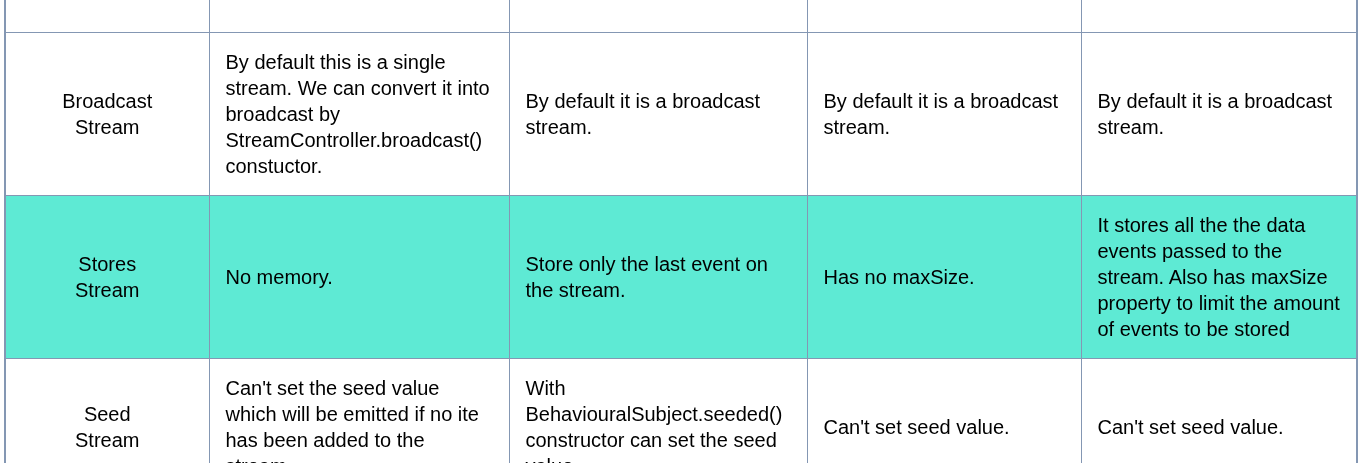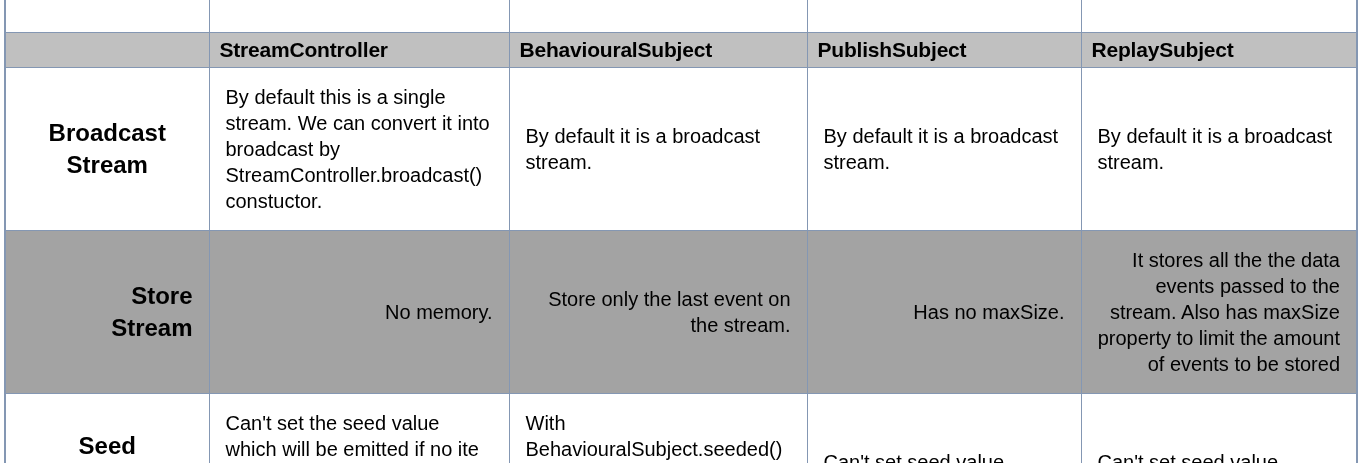--- a/index.html
+++ b/index.html
@@ -71,37 +71,37 @@
     white-space: nowrap;
     letter-spacing: -0.2px;
   }
   tr.head th.corner {
     padding: 0;
   }
 
   
   td.rowlabel {
     text-align: center;
-    font-size: 24px;
-    font-weight: bold;
+    font-size: 20px;
+    font-weight: normal;
     color: #000000;
     line-height: 1.32;
     padding: 4px 6px;
   }
 
   td.cell {
     font-size: 20px;
     color: #000000;
     line-height: 1.3;
     padding: 6px 8px 6px 10px;
     text-align: left;
   }
 
   tr.r-broadcast td { height: 133px; background: #ffffff; }
-  tr.r-store td     { height: 162px; background: #a3a3a3; text-align: right; }
+  tr.r-store td     { height: 162px; background: #5eead4; }
   tr.r-seed td      { height: 113px; background: #ffffff; }
 
   
   table.cmp tr td:first-child,
   table.cmp tr th:first-child { border-left: 2px solid #8497b3; }
   table.cmp tr td:last-child,
   table.cmp tr th:last-child { border-right: 2px solid #8497b3; }
 
   .nowrap-pre { white-space: pre-line; }
 </style>
@@ -119,39 +119,32 @@
     </colgroup>
     <tbody>
       <tr class="sliver-top">
         <td></td>
         <td></td>
         <td></td>
         <td></td>
         <td></td>
       </tr>
 
-      <tr class="head">
-        <th class="corner"></th>
-        <th>StreamController</th>
-        <th>BehaviouralSubject</th>
-        <th>PublishSubject</th>
-        <th>ReplaySubject</th>
-      </tr>
 
       <tr class="r-broadcast">
         <td class="rowlabel nowrap-pre">Broadcast
 Stream</td>
         <td class="cell">By default this is a single stream. We can convert it into broadcast by StreamController.broadcast() constuctor.</td>
         <td class="cell">By default it is a broadcast stream.</td>
         <td class="cell">By default it is a broadcast stream.</td>
         <td class="cell">By default it is a broadcast stream.</td>
       </tr>
 
       <tr class="r-store">
-        <td class="rowlabel nowrap-pre">Store
+        <td class="rowlabel nowrap-pre">Stores
 Stream</td>
         <td class="cell">No memory.</td>
         <td class="cell">Store only the last event on the stream.</td>
         <td class="cell">Has no maxSize.</td>
         <td class="cell">It stores all the the data events passed to the stream. Also has maxSize property to limit the amount of events to be stored</td>
       </tr>
 
       <tr class="r-seed">
         <td class="rowlabel nowrap-pre">Seed
 Stream</td>

